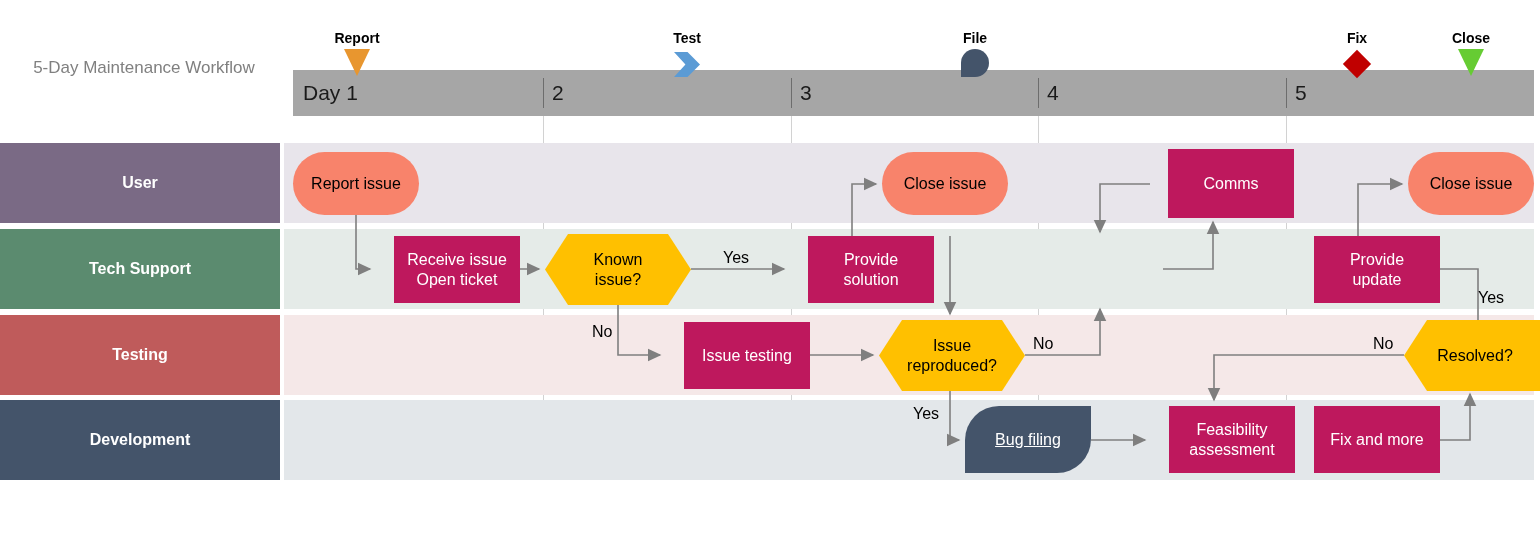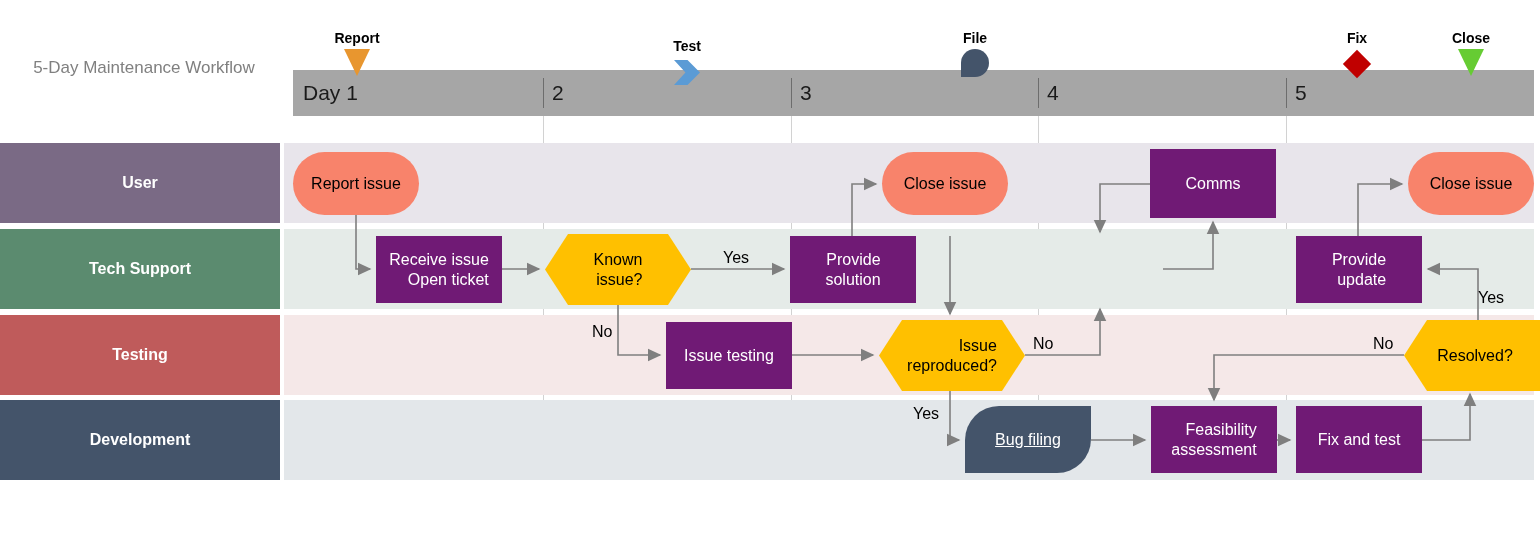--- a/index.html
+++ b/index.html
@@ -63,24 +63,24 @@
     display:flex;align-items:center;justify-content:center;
     color:#ffffff;font-weight:bold;font-size:16px;
   }
   .lane-band{
     position:absolute;left:284px;width:1250px;height:80px;
   }
 
   
   .node{
     position:absolute;display:flex;align-items:center;justify-content:center;
-    text-align:right;font-size:16px;line-height:20px;box-sizing:border-box;
+    text-align:center;font-size:16px;line-height:20px;box-sizing:border-box;
     padding:2px 4px;
   }
-  .node.process{background:#701a75;color:#ffffff;}
+  .node.process{background:#be185d;color:#ffffff;margin-left:18px;}
   .node.terminator{background:#f8836b;color:#000000;border-radius:38px;}
   .node.decision{
     background:#ffc000;color:#000000;
     clip-path:polygon(0 50%,23px 0,calc(100% - 23px) 0,100% 50%,calc(100% - 23px) 100%,23px 100%);
   }
   .node.document{
     background:#44546a;color:#ffffff;border-radius:34px 0 34px 0;text-decoration:underline;
   }
 
   
@@ -117,21 +117,21 @@
   <div class="grid-line" style="left:1038px"></div>
   <div class="grid-line" style="left:1286px"></div>
 
   <div class="milestone" style="left:331px;top:30px;width:52px;height:48px;">
     <span class="ms-label">Report</span>
     <span class="ms-glyph">
         <span class="tri-down" style="display:block"></span>
       </span>
   </div>
 
-  <div class="milestone" style="left:661px;top:30px;width:52px;height:48px;margin-top:8px;">
+  <div class="milestone" style="left:661px;top:30px;width:52px;height:48px;">
     <span class="ms-label">Test</span>
     <span class="ms-glyph" style="top:22px">
         <span class="chevron-right" style="display:block"></span>
       </span>
   </div>
 
   <div class="milestone" style="left:949px;top:30px;width:52px;height:48px;">
     <span class="ms-label">File</span>
     <span class="ms-glyph" style="top:19px">
         <span class="circle-mark" style="display:block"></span>
@@ -256,21 +256,21 @@
   </div>
 
   <div class="node document" style="left:965px;top:406px;width:126px;height:67px;">
     <span>Bug filing</span>
   </div>
   <div class="node process" style="left:1151px;top:406px;width:126px;height:67px;white-space:pre-line;">
     <span style="white-space:pre-line">Feasibility
 assessment</span>
   </div>
   <div class="node process" style="left:1296px;top:406px;width:126px;height:67px;">
-    <span>Fix and test</span>
+    <span>Fix and more</span>
   </div>
 
   <div class="edge-label" style="left:723px;top:248px">Yes</div>
   <div class="edge-label" style="left:592px;top:322px">No</div>
   <div class="edge-label" style="left:1033px;top:334px">No</div>
   <div class="edge-label" style="left:913px;top:404px">Yes</div>
   <div class="edge-label" style="left:1373px;top:334px">No</div>
   <div class="edge-label" style="left:1478px;top:288px">Yes</div>
 
 </div>

